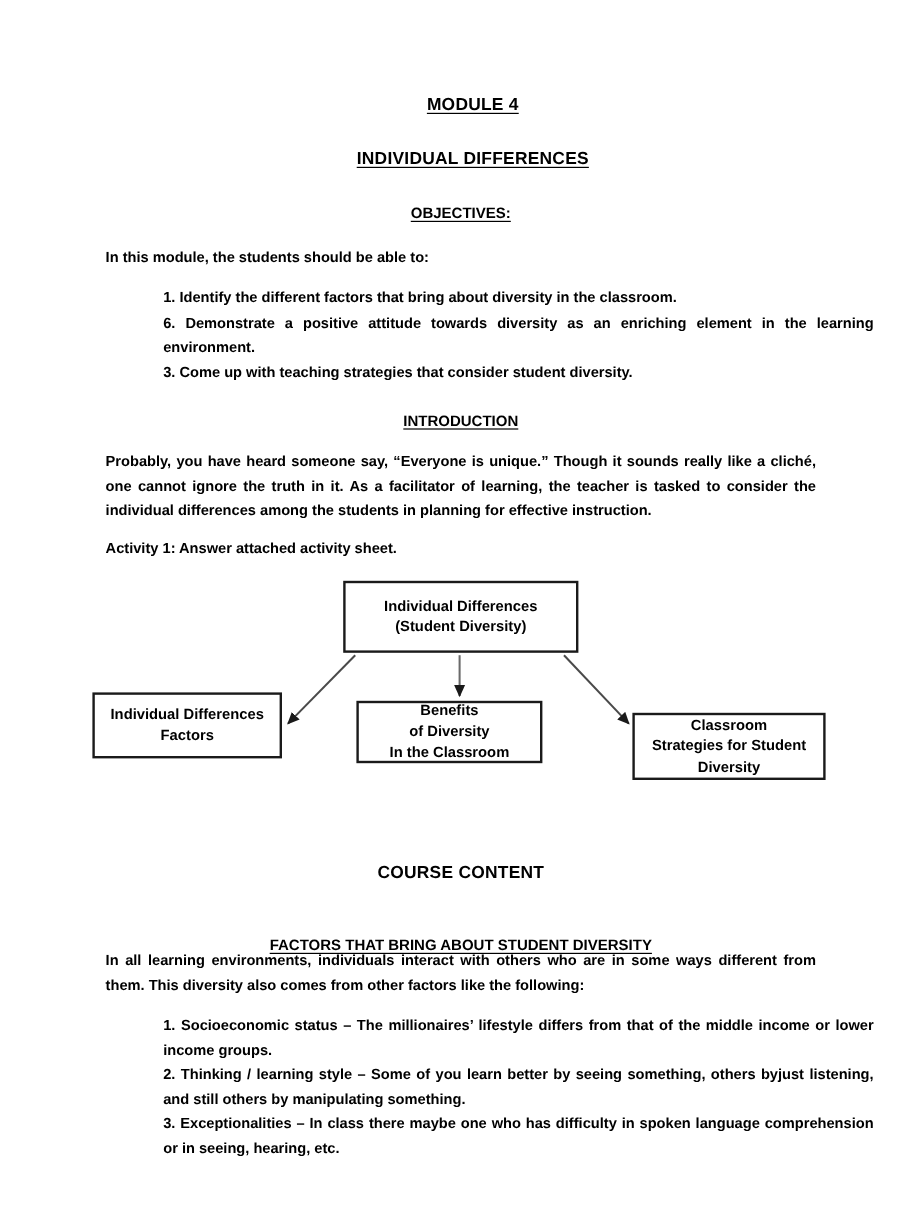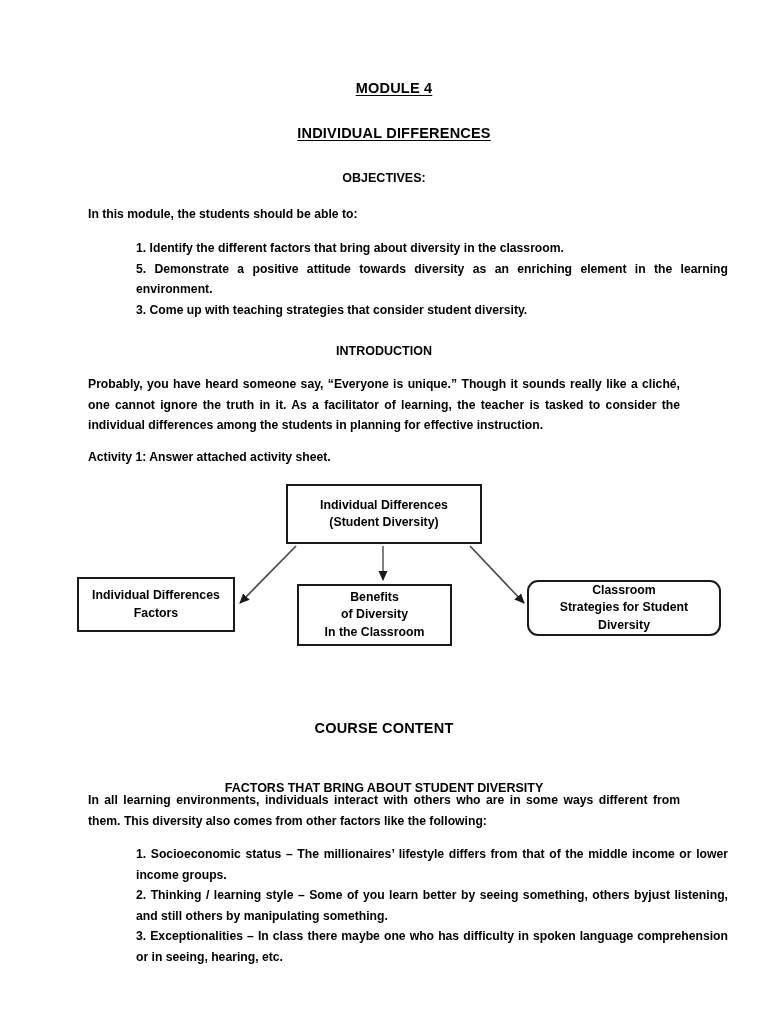--- a/index.html
+++ b/index.html
@@ -41,20 +41,21 @@
   .h-title span.u {
     text-decoration: underline;
     text-underline-offset: 2px;
     margin-left: 20px;
   }
   .h-sub {
     font-size: 12.5px;
     font-weight: bold;
   }
   .h-sub span.u {
+    text-decoration: underline;
     text-underline-offset: 2px;
   }
   .body-t {
     font-size: 12.2px;
     font-weight: bold;
     line-height: 20.5px;
   }
   .body-n {
     font-size: 12.2px;
     font-weight: bold;
@@ -83,22 +84,22 @@
     justify-content: center;
     font-size: 12.3px;
     font-weight: bold;
     line-height: 17.5px;
     text-align: center;
     color: #000;
   }
   .node .ln { display: block; white-space: nowrap; }
   #node-root  { left: 286px; top: 14px;  width: 196px; height: 60px; }
   #node-left  { left: 77px;  top: 107px; width: 158px; height: 55px; }
-  #node-mid   { left: 297px; top: 114px; width: 155px; height: 62px; }
-  #node-right { left: 527px; top: 110px; width: 194px; height: 56px; border-radius: 11px; }
+  #node-mid   { left: 297px; top: 114px; width: 155px; height: 52px; }
+  #node-right { left: 527px; top: 124px; width: 161px; height: 56px; }
   .diagram svg {
     position: absolute;
     left: 0; top: 0;
     width: 768px; height: 185px;
     overflow: visible;
   }
 </style>
 </head>
 <body>
 
@@ -113,21 +114,21 @@
   </div>
 
   <div class="col ctr h-sub" style="top:171px;">
     <span class="u">OBJECTIVES:</span>
   </div>
 
   <div class="col body-t" style="top:204px;">In this module, the students should be able to:</div>
 
   <div class="col just body-n lines" style="top:238px;">
     <p>1. Identify the different factors that bring about diversity in the classroom.</p>
-    <p>5. Demonstrate a positive attitude towards diversity as an enriching element in the learning environment.</p>
+    <p>6. Demonstrate a positive attitude towards diversity as an enriching element in the learning environment.</p>
     <p>3. Come up with teaching strategies that consider student diversity.</p>
   </div>
 
   <div class="col ctr h-sub" style="top:344px;">
     <span class="u">INTRODUCTION</span>
   </div>
 
   <div class="col just body-t" style="top:374px;">Probably, you have heard someone say, “Everyone is unique.” Though it sounds really like a cliché, one cannot ignore the truth in it. As a facilitator of learning, the teacher is tasked to consider the individual differences among the students in planning for effective instruction.</div>
 
   <div class="col body-t" style="top:447px;">

